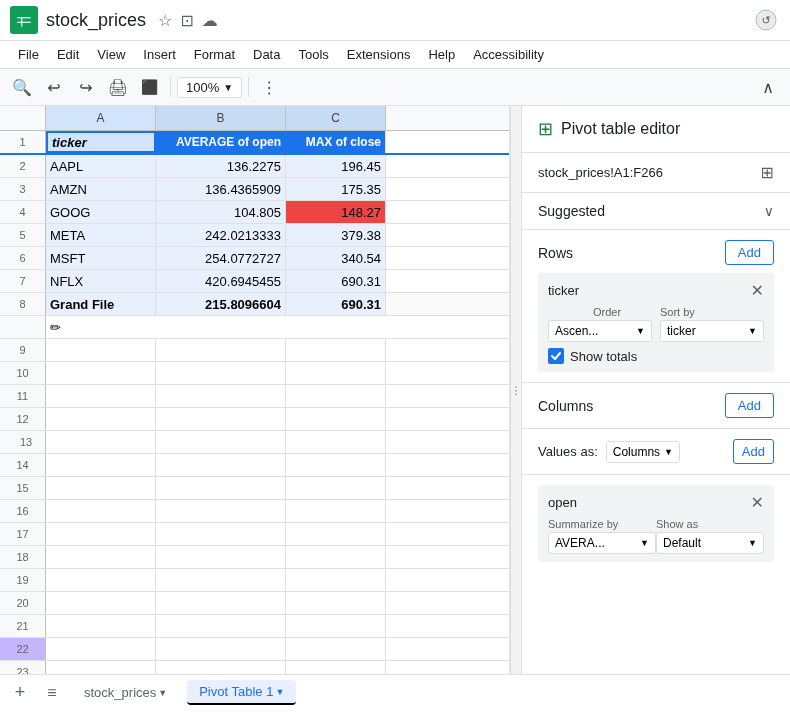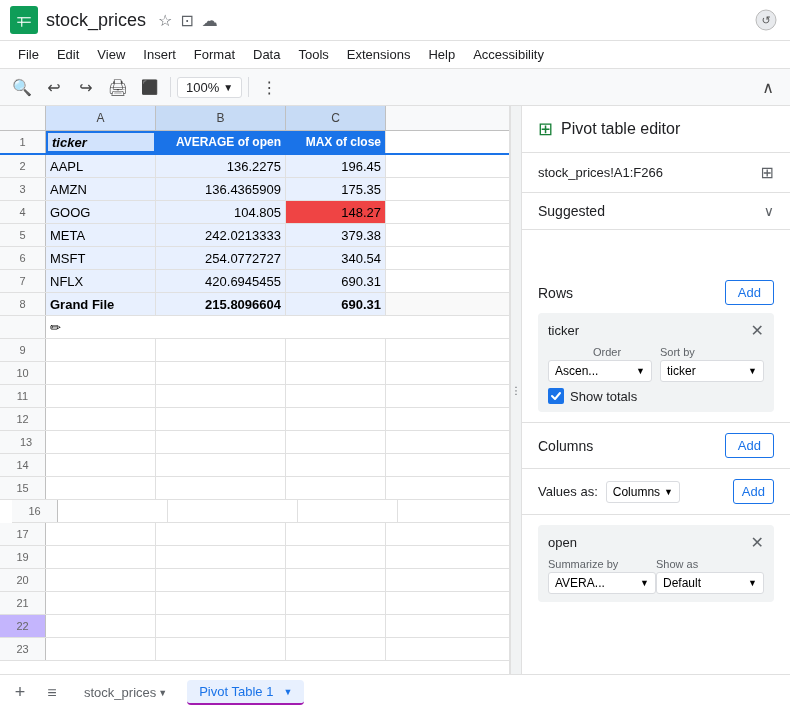--- a/index.html
+++ b/index.html
@@ -169,28 +169,34 @@
           <div style="width: 110px; min-width: 110px; height: 22px; border-right: 1px solid rgb(224, 224, 224);"></div>
           <div style="width: 130px; min-width: 130px; height: 22px; border-right: 1px solid rgb(224, 224, 224);"></div>
           <div style="width: 100px; min-width: 100px; height: 22px; border-right: 1px solid rgb(224, 224, 224);"></div>
         </div>
         <div style="display: flex; border-bottom: 1px solid rgb(224, 224, 224);">
           <div style="width: 46px; min-width: 46px; height: 22px; display: flex; align-items: center; justify-content: center; font-size: 11px; color: rgb(102, 102, 102); background: rgb(248, 249, 250); border-right: 1px solid rgb(192, 192, 192);">15</div>
           <div style="width: 110px; min-width: 110px; height: 22px; border-right: 1px solid rgb(224, 224, 224);"></div>
           <div style="width: 130px; min-width: 130px; height: 22px; border-right: 1px solid rgb(224, 224, 224);"></div>
           <div style="width: 100px; min-width: 100px; height: 22px; border-right: 1px solid rgb(224, 224, 224);"></div>
         </div>
-        <div style="display: flex; border-bottom: 1px solid rgb(224, 224, 224); margin-left: 12px;">
+        <div style="display: flex; border-bottom: 1px solid rgb(224, 224, 224);">
           <div style="width: 46px; min-width: 46px; height: 22px; display: flex; align-items: center; justify-content: center; font-size: 11px; color: rgb(102, 102, 102); background: rgb(248, 249, 250); border-right: 1px solid rgb(192, 192, 192);">16</div>
           <div style="width: 110px; min-width: 110px; height: 22px; border-right: 1px solid rgb(224, 224, 224);"></div>
           <div style="width: 130px; min-width: 130px; height: 22px; border-right: 1px solid rgb(224, 224, 224);"></div>
           <div style="width: 100px; min-width: 100px; height: 22px; border-right: 1px solid rgb(224, 224, 224);"></div>
         </div>
         <div style="display: flex; border-bottom: 1px solid rgb(224, 224, 224);">
           <div style="width: 46px; min-width: 46px; height: 22px; display: flex; align-items: center; justify-content: center; font-size: 11px; color: rgb(102, 102, 102); background: rgb(248, 249, 250); border-right: 1px solid rgb(192, 192, 192);">17</div>
+          <div style="width: 110px; min-width: 110px; height: 22px; border-right: 1px solid rgb(224, 224, 224);"></div>
+          <div style="width: 130px; min-width: 130px; height: 22px; border-right: 1px solid rgb(224, 224, 224);"></div>
+          <div style="width: 100px; min-width: 100px; height: 22px; border-right: 1px solid rgb(224, 224, 224);"></div>
+        </div>
+        <div style="display: flex; border-bottom: 1px solid rgb(224, 224, 224);">
+          <div style="width: 46px; min-width: 46px; height: 22px; display: flex; align-items: center; justify-content: center; font-size: 11px; color: rgb(102, 102, 102); background: rgb(248, 249, 250); border-right: 1px solid rgb(192, 192, 192);">18</div>
           <div style="width: 110px; min-width: 110px; height: 22px; border-right: 1px solid rgb(224, 224, 224);"></div>
           <div style="width: 130px; min-width: 130px; height: 22px; border-right: 1px solid rgb(224, 224, 224);"></div>
           <div style="width: 100px; min-width: 100px; height: 22px; border-right: 1px solid rgb(224, 224, 224);"></div>
         </div>
         <div style="display: flex; border-bottom: 1px solid rgb(224, 224, 224);">
           <div style="width: 46px; min-width: 46px; height: 22px; display: flex; align-items: center; justify-content: center; font-size: 11px; color: rgb(102, 102, 102); background: rgb(248, 249, 250); border-right: 1px solid rgb(192, 192, 192);">19</div>
           <div style="width: 110px; min-width: 110px; height: 22px; border-right: 1px solid rgb(224, 224, 224);"></div>
           <div style="width: 130px; min-width: 130px; height: 22px; border-right: 1px solid rgb(224, 224, 224);"></div>
           <div style="width: 100px; min-width: 100px; height: 22px; border-right: 1px solid rgb(224, 224, 224);"></div>
         </div>
@@ -237,21 +243,21 @@
     </div>
 
     <div style="padding:10px 16px;border-bottom:1px solid #e0e0e0;">
       <div style="display:flex;align-items:center;justify-content:space-between;">
         <span style="font-size:14px;font-weight:500;color:#202124;">Suggested</span>
         <span style="color:#5f6368;cursor:pointer;font-size:14px;">∨</span>
       </div>
     </div>
 
     <div style="padding:10px 16px;border-bottom:1px solid #e0e0e0;">
-      <div style="display:flex;align-items:center;justify-content:space-between;margin-bottom:8px;margin-top:40px;">
+      <div style="display:flex;align-items:center;justify-content:space-between;margin-bottom:8px;">
         <span style="font-size:14px;font-weight:500;color:#202124;">Rows</span>
         <button style="background:#fff;border:1px solid #1a73e8;color:#1a73e8;padding:4px 12px;border-radius:3px;font-size:13px;cursor:pointer;font-weight:500;">Add</button>
       </div>
 
       <div style="background:#f1f3f4;border-radius:4px;padding:8px 10px;">
         <div style="display:flex;align-items:center;justify-content:space-between;margin-bottom:6px;">
           <span style="font-size:13px;font-weight:500;color:#202124;">ticker</span>
           <span style="cursor:pointer;color:#5f6368;font-size:16px;">✕</span>
         </div>
         <div style="display:flex;gap:8px;align-items:flex-start;">
@@ -323,17 +329,17 @@
   </div>
 </div>
 
 <div style="display:flex;align-items:center;border-top:1px solid #e0e0e0;background:#fff;padding:4px 8px;gap:8px;height:36px;">
   <div style="width:24px;height:24px;display:flex;align-items:center;justify-content:center;cursor:pointer;color:#5f6368;font-size:18px;">+</div>
   <div style="width:24px;height:24px;display:flex;align-items:center;justify-content:center;cursor:pointer;color:#5f6368;font-size:16px;">≡</div>
   <div style="padding:4px 12px;border-radius:4px;font-size:13px;cursor:pointer;color:#5f6368;display:flex;align-items:center;gap:2px;">
     <span>stock_prices</span>
     <span style="font-size:9px;">▼</span>
   </div>
-  <div style="padding:4px 12px;border-radius:4px;font-size:13px;cursor:pointer;color:#1a73e8;font-weight:500;border-bottom:2px solid #a21caf;background:#e8f0fe;display:flex;align-items:center;gap:10px;">
+  <div style="padding:4px 12px;border-radius:4px;font-size:13px;cursor:pointer;color:#1a73e8;font-weight:500;border-bottom:2px solid #000000;background:#e8f0fe;display:flex;align-items:center;gap:2px;">
     <span>Pivot Table 1</span>
     <span style="font-size:9px;">▼</span>
   </div>
 </div>
 
 </body></html>

